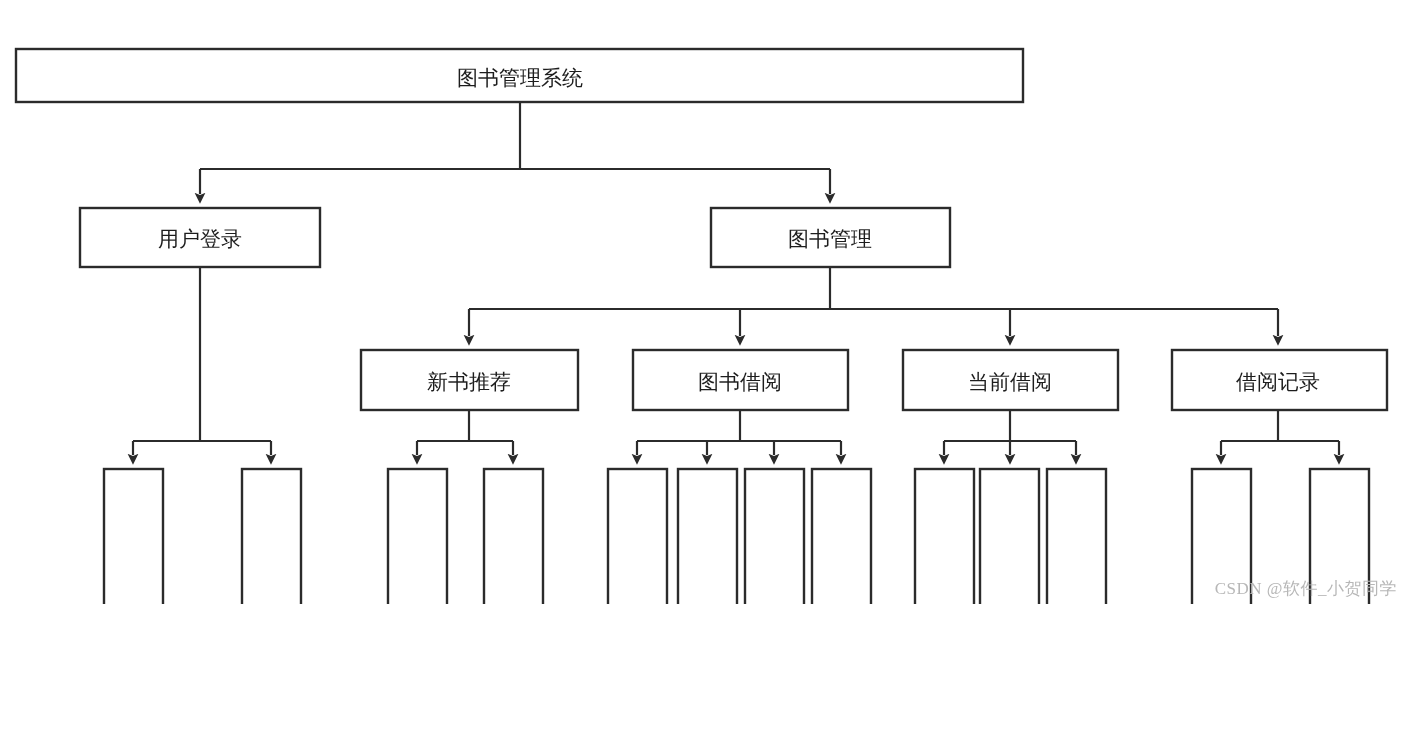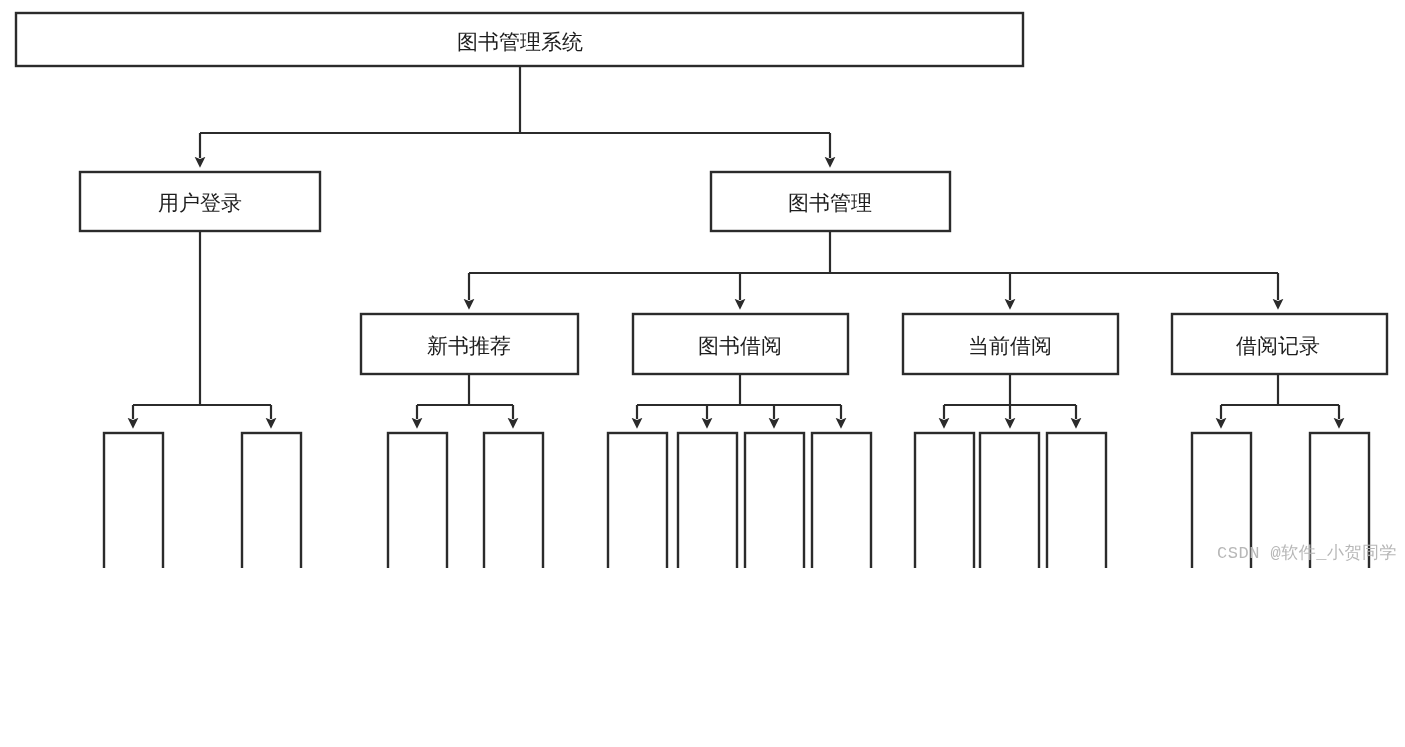--- a/index.html
+++ b/index.html
@@ -9,20 +9,21 @@
   }
   body {
     font-family: "Liberation Sans", "DejaVu Sans", sans-serif;
   }
   #diagram-root {
     position: relative;
     width: 1405px;
     height: 568px;
     background: #ffffff;
     overflow: hidden;
+    margin-top: 36px;
   }
   svg#flow-svg {
     position: absolute;
     left: 0;
     top: 0;
     width: 1405px;
     height: 747px;
   }
   .node-box {
     fill: #ffffff;
@@ -58,21 +59,21 @@
     line-height: 1.28;
     letter-spacing: 3px;
     color: #1d1d1d;
     white-space: nowrap;
     pointer-events: none;
   }
   .watermark {
     position: absolute;
     right: 8px;
     bottom: 4px;
-    font-family: Liberation Mono, monospace;
+    font-family: Liberation Serif, serif;
     font-size: 17px;
     color: #b7b7b7;
     letter-spacing: 0.5px;
     user-select: none;
   }
 </style>
 </head>
 <body>
 
 <div id="diagram-root">

